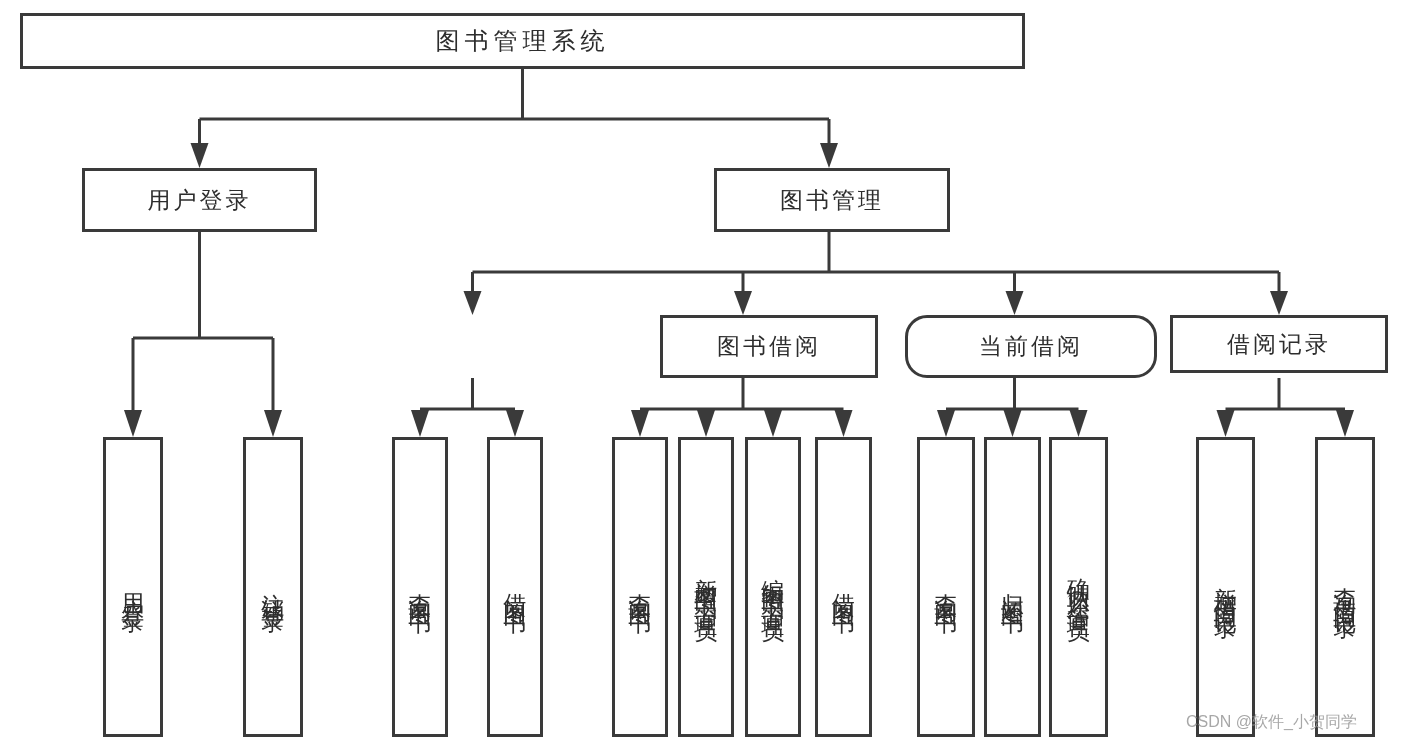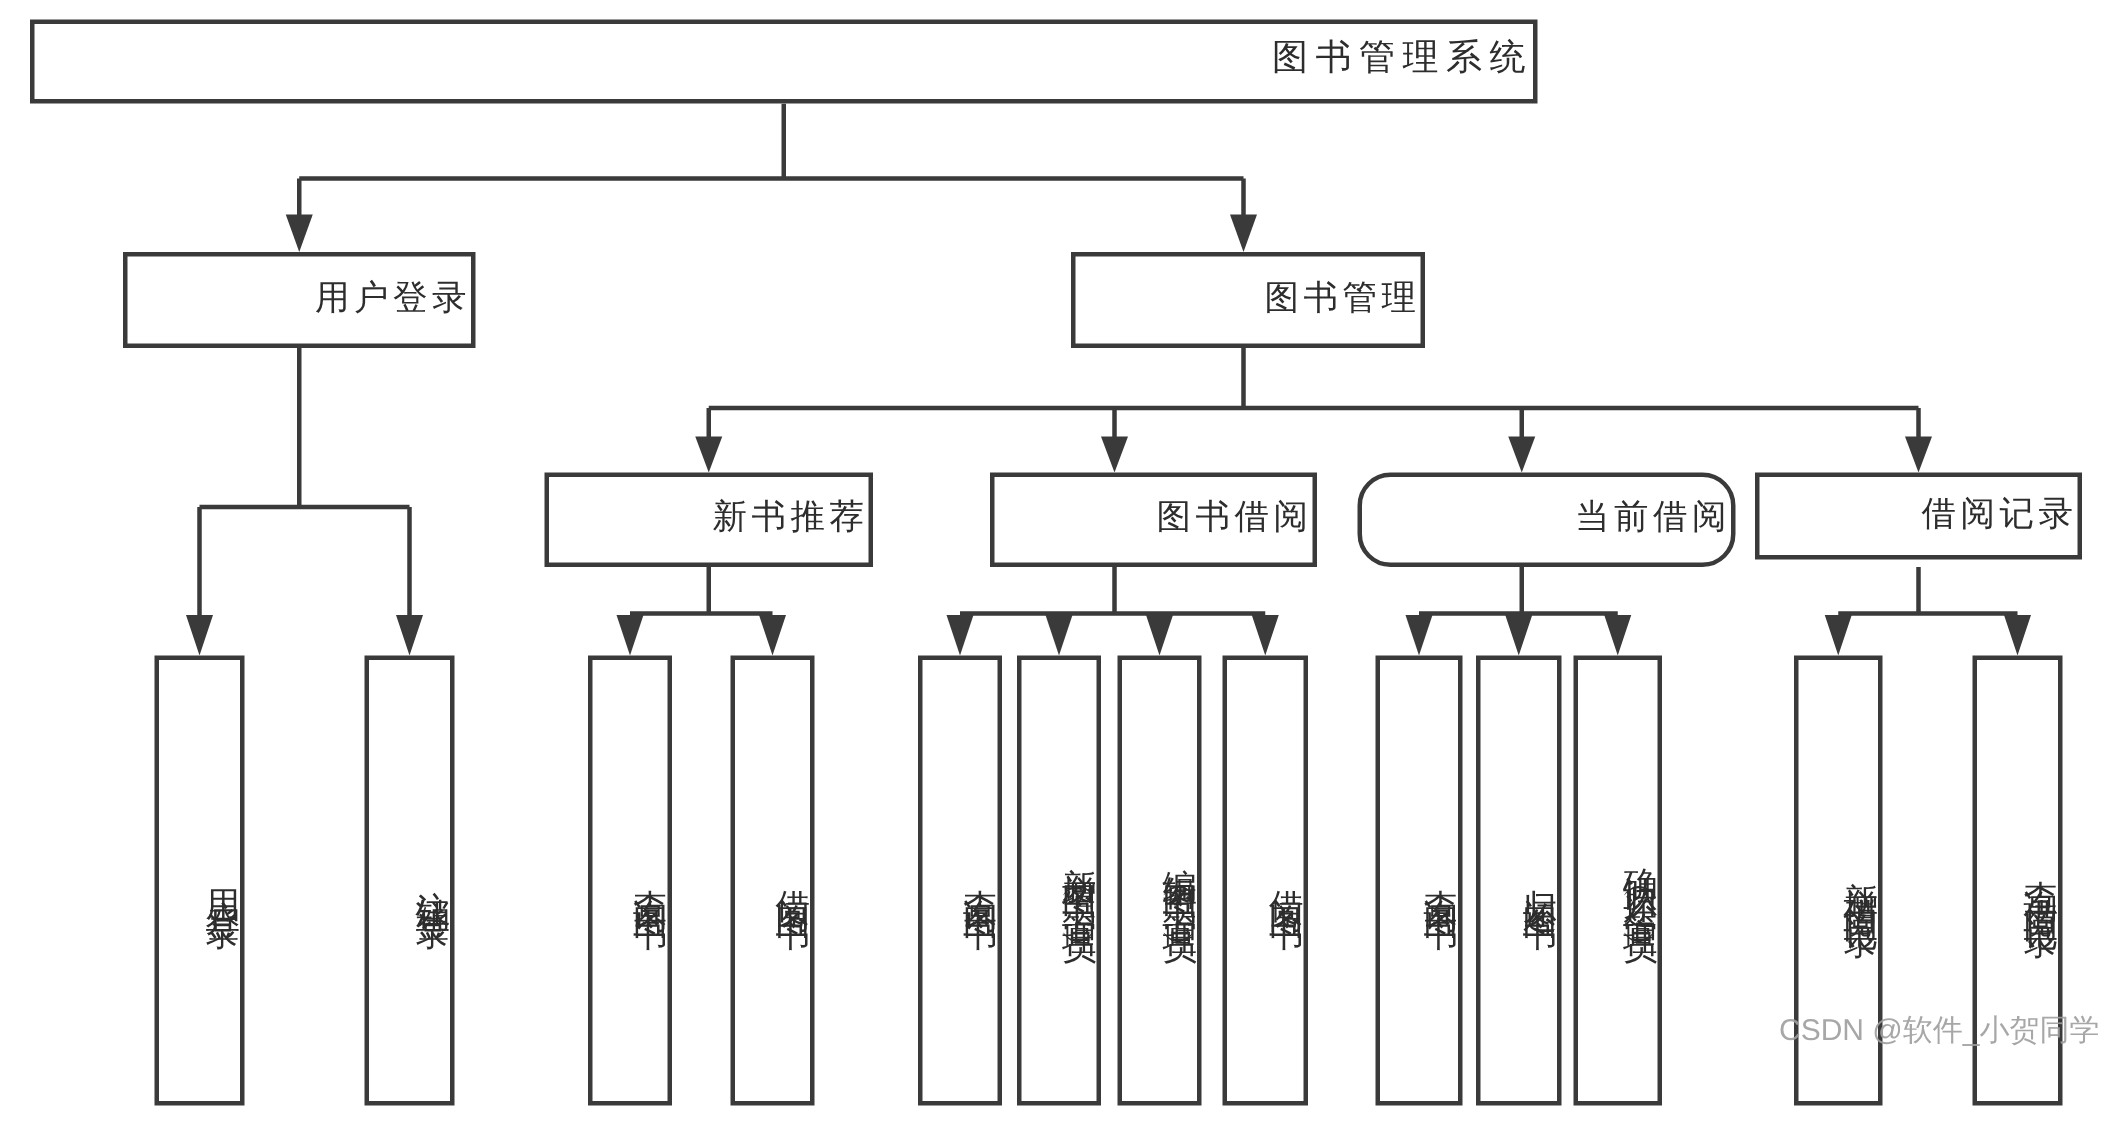--- a/index.html
+++ b/index.html
@@ -16,44 +16,43 @@
     left: 0; top: 0;
     width: 1405px; height: 747px;
   }
   .node {
     position: absolute;
     box-sizing: border-box;
     background: var(--box-fill, #ffffff);
     border: 3px solid var(--box-border, #3a3a3a);
     display: flex;
     align-items: center;
-    justify-content: flex-end;
+    justify-content: center;
     color: var(--text, #2d2d2d);
-    font-family: Liberation Mono, monospace;
   }
   .hlabel {
     font-size: 23px;
     letter-spacing: 3px;
     white-space: nowrap;
     line-height: 1;
   }
   .node.title .hlabel { font-size: 24px; letter-spacing: 5px; }
   .vlabel {
     writing-mode: vertical-rl;
     text-orientation: mixed;
     font-size: 23px;
     letter-spacing: 6px;
     line-height: 1.15;
     white-space: nowrap;
   }
   .watermark {
     position: absolute;
     left: 1186px;
-    top: 673px;
-    font-size: 20px;
+    top: 712px;
+    font-size: 16px;
     color: var(--watermark, #9e9e9e);
     opacity: 0.9;
     white-space: nowrap;
     z-index: 5;
   }
 </style>
 </head>
 <body>
 
 <div class="canvas">
@@ -95,23 +94,20 @@
     <span class="hlabel">图书管理系统</span>
   </div>
 
   <div class="node" style="left:82px;top:168px;width:235px;height:64px;">
     <span class="hlabel">用户登录</span>
   </div>
   <div class="node" style="left:714px;top:168px;width:236px;height:64px;">
     <span class="hlabel">图书管理</span>
   </div>
 
-  <div class="node" style="left:363px;top:315px;width:219px;height:63px;">
-    <span class="hlabel">新书推荐</span>
-  </div>
   <div class="node" style="left:660px;top:315px;width:218px;height:63px;">
     <span class="hlabel">图书借阅</span>
   </div>
   <div class="node" style="left:905px;top:315px;width:252px;height:63px;border-radius:22px;">
     <span class="hlabel">当前借阅</span>
   </div>
   <div class="node" style="left:1170px;top:315px;width:218px;height:58px;">
     <span class="hlabel">借阅记录</span>
   </div>
 

